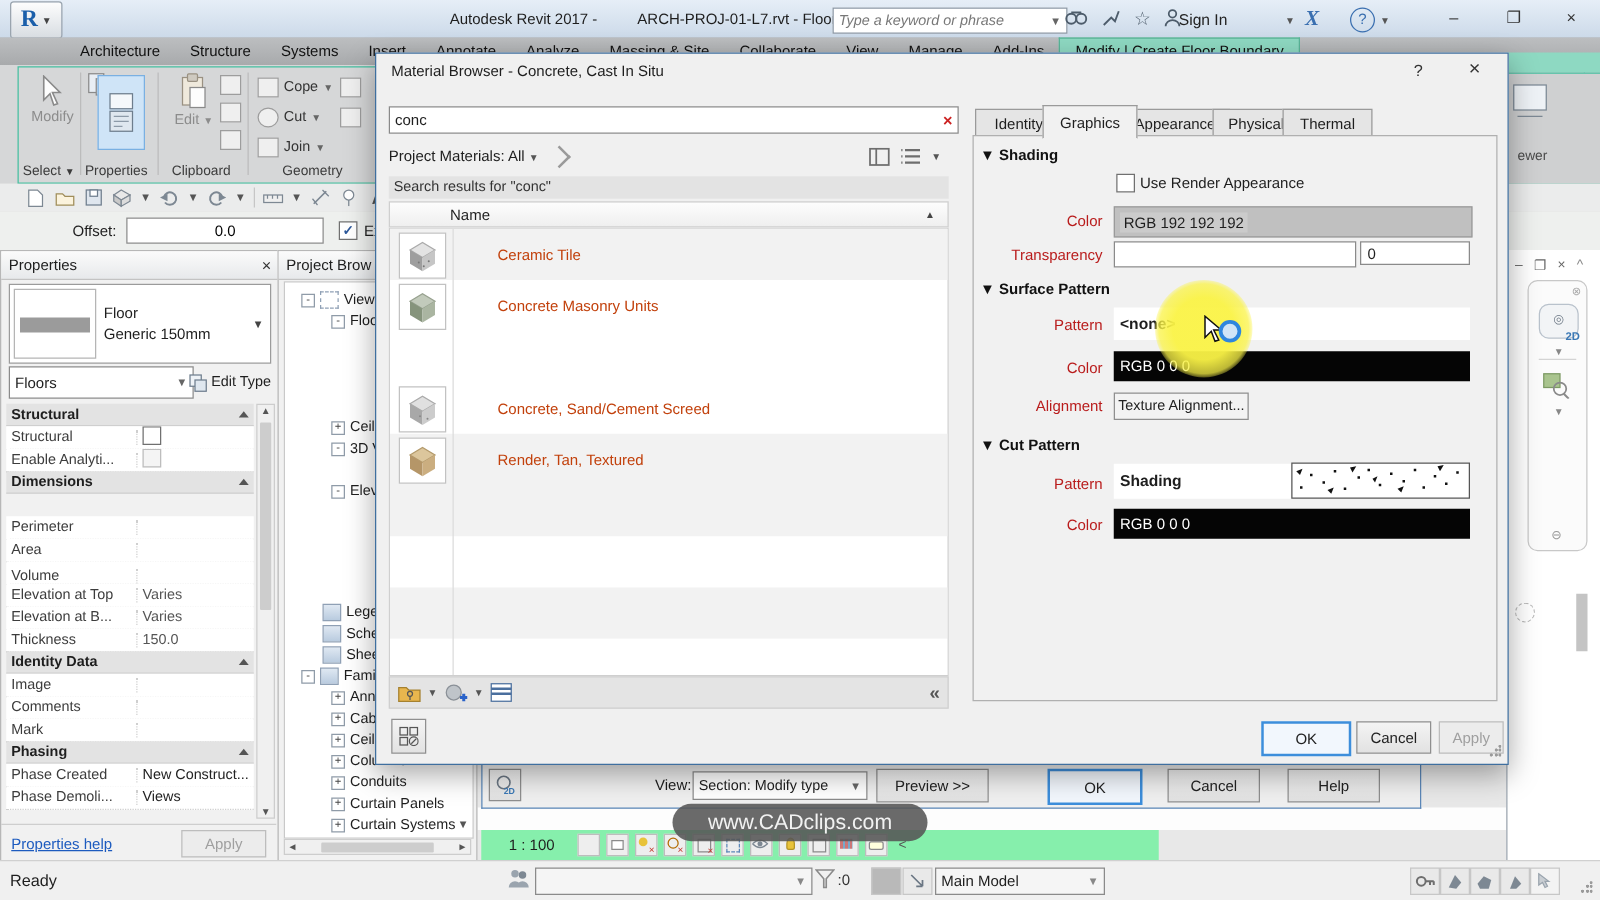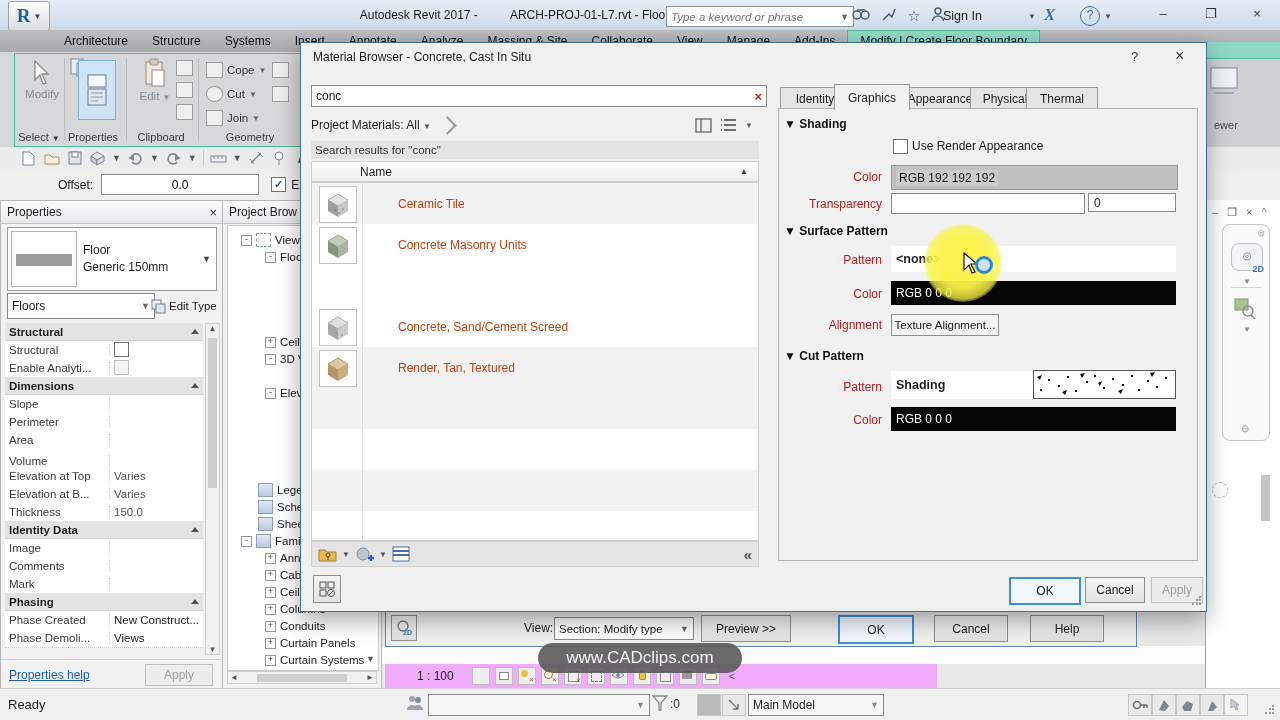--- a/index.html
+++ b/index.html
@@ -360,24 +360,20 @@
       </div>
     <div class="prow" style="top:158px;">
         <span class="lab gray">Enable Analyti...</span>
         <span class="val"><span class="cb dis"></span></span>
       </div>
 
     <div class="pgroup" style="top:176px;">
         <span>Dimensions</span>
         <span class="chevup"></span>
       </div>
-    <div class="prow" style="top:194px;">
-        <span class="lab gray">Slope</span>
-        <span class="val"></span>
-      </div>
     <div class="prow" style="top:212px;">
         <span class="lab gray">Perimeter</span>
         <span class="val"></span>
       </div>
     <div class="prow" style="top:230px;">
         <span class="lab gray">Area</span>
         <span class="val"></span>
       </div>
     <div class="prow" style="top:248px;align-items:flex-end;">
         <span class="lab gray">Volume</span>
@@ -556,21 +552,21 @@
     <div class="abs combo" style="left:168px;top:7px;width:130px;height:21px;font-size:11.5px;">
       <span>Section: Modify type</span>
         <span style="font-size:9px;color:#666;">▼</span>
     </div>
     <div class="abs btn" style="left:315px;top:5px;width:88px;height:25px;">Preview &gt;&gt;</div>
     <div class="abs btn focus" style="left:452px;top:5px;width:72px;height:25px;">OK</div>
     <div class="abs btn" style="left:548px;top:5px;width:72px;height:25px;">Cancel</div>
     <div class="abs btn" style="left:644px;top:5px;width:72px;height:25px;">Help</div>
   </div>
 
-  <div class="abs" style="left:385px;top:664px;width:520px;height:24px;background:#f0abfc;display:flex;align-items:center;gap:5px;padding-left:32px;z-index:11;">
+  <div class="abs" style="left:385px;top:664px;width:520px;height:24px;background:#86efac;display:flex;align-items:center;gap:5px;padding-left:22px;z-index:11;">
     <span class="t12">1 : 100</span>
     <span style="width:8px;"></span>
     <span class="vbicon"></span>
     <span class="vbicon">
         <span style="position:absolute;left:3px;top:4px;width:8px;height:6px;border:1px solid #8a8a8a;background:#fff;"></span>
       </span>
     <span class="vbicon">
         <span style="position:absolute;left:2px;top:2px;width:7px;height:7px;border-radius:50%;background:#e8c33a;"></span>
         <span style="position:absolute;right:1px;bottom:1px;color:#c0392b;font-size:8px;line-height:6px;">×</span>
       </span>

